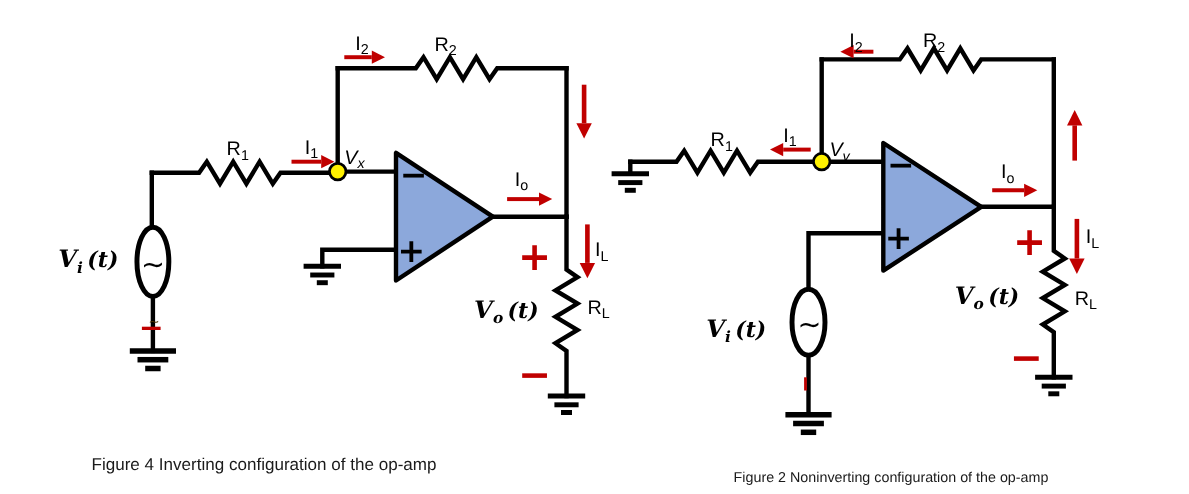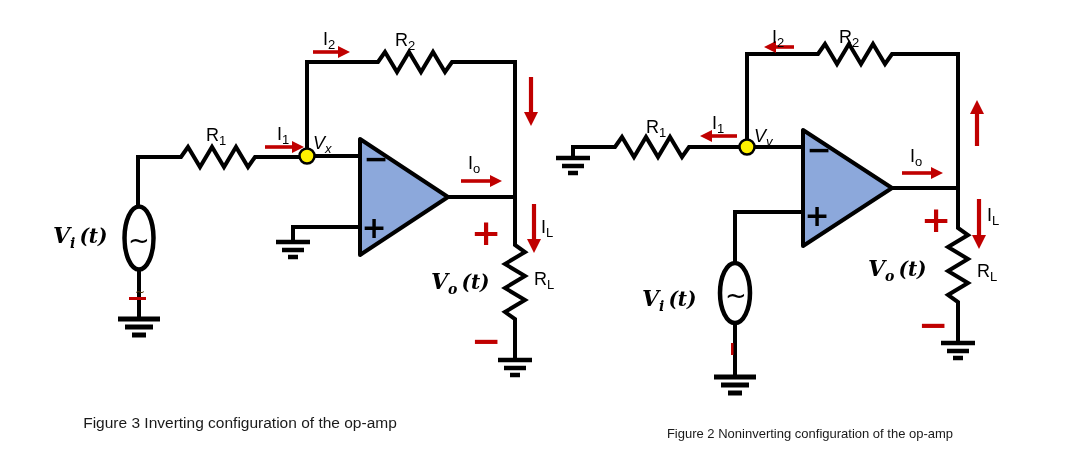--- a/index.html
+++ b/index.html
@@ -184,15 +184,15 @@
     <text class="lbl" x="987" y="221"><tspan>I</tspan><tspan class="sub" dy="4">L</tspan></text>
     <text class="lbl" x="977" y="277"><tspan>R</tspan><tspan class="sub" dy="4">L</tspan></text>
     <text class="vlab" x="642" y="306"><tspan>V</tspan><tspan class="sub" dy="5">i</tspan><tspan class="rest" dy="-5" dx="4">(t)</tspan></text>
     <text class="vlab" x="868" y="276"><tspan>V</tspan><tspan class="sub" dy="5">o</tspan><tspan class="rest" dy="-5" dx="4">(t)</tspan></text>
 
     <text class="redsign" x="936" y="232" text-anchor="middle">+</text>
     <text class="redsign" x="933" y="337" text-anchor="middle">−</text>
   </g>
 </svg>
 
-<div id="cap1" class="caption">Figure 3 Inverting configuration of the op-amp</div>
+<div id="cap1" class="caption">Figure 4 Inverting configuration of the op-amp</div>
 <div id="cap2" class="caption">Figure 2 Noninverting configuration of the op-amp</div>
 </div>
 
 </body></html>

